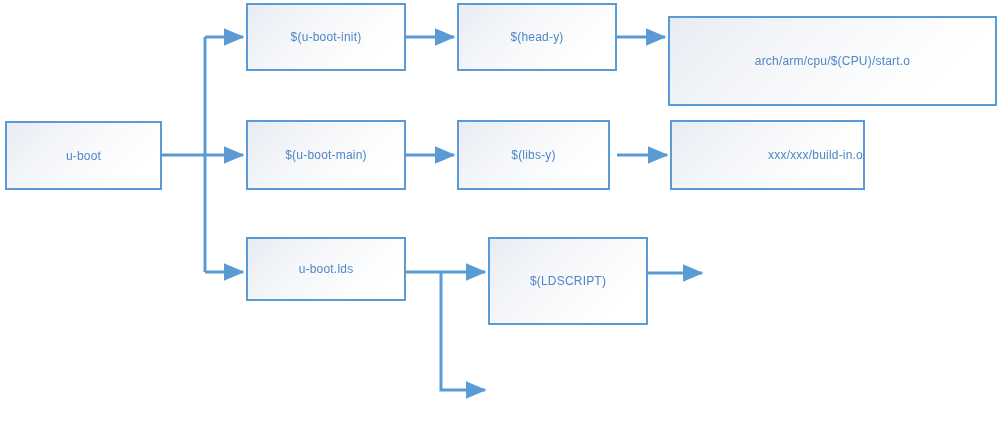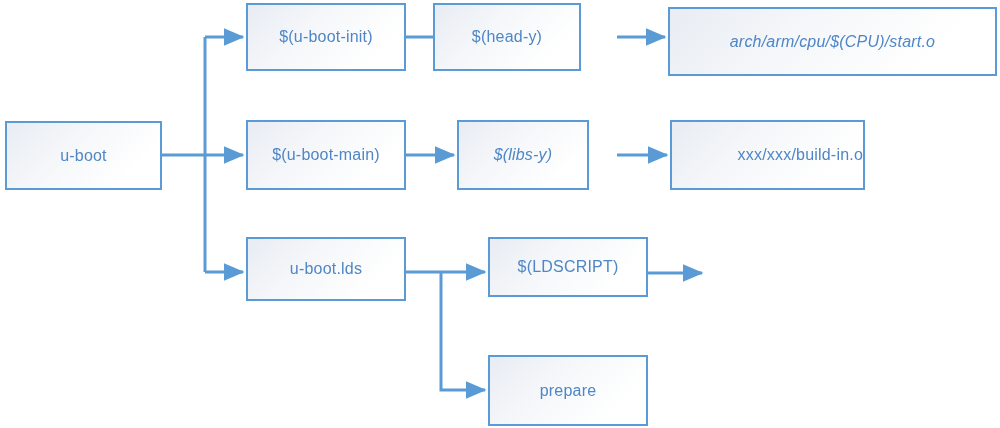--- a/index.html
+++ b/index.html
@@ -24,21 +24,21 @@
   }
   .node {
     position: absolute;
     box-sizing: border-box;
     border: 2px solid #5B9BD5;
     background: linear-gradient(135deg, #e8ecf3 0%, #f4f6f9 35%, #ffffff 80%);
     display: flex;
     align-items: center;
     justify-content: center;
     color: #4E86C6;
-    font-size: 16px;
+    font-size: 12px;
     letter-spacing: 0.2px;
     white-space: nowrap;
   }
 </style>
 </head>
 <body>
 
 <div class="canvas">
 
   <svg class="connectors" viewBox="0 0 1000 428" xmlns="http://www.w3.org/2000/svg">
@@ -69,46 +69,43 @@
   </svg>
 
   <div class="node" style="left:5px;   top:121px; width:157px; height:69px;">
     <span>u-boot</span>
   </div>
 
   <div class="node" style="left:246px; top:3px;   width:160px; height:68px;">
     <span>$(u-boot-init)</span>
   </div>
 
-  <div class="node" style="left:433px; top:3px;   width:148px; height:68px;">
+  <div class="node" style="left:457px; top:3px;   width:160px; height:68px;">
     <span>$(head-y)</span>
   </div>
 
-  <div class="node" style="left:668px; top:7px;   width:329px; height:69px;font-style:italic;">
+  <div class="node" style="left:668px; top:16px;   width:329px; height:90px;">
     <span>arch/arm/cpu/$(CPU)/start.o</span>
   </div>
 
   <div class="node" style="left:246px; top:120px; width:160px; height:70px;">
     <span>$(u-boot-main)</span>
   </div>
 
-  <div class="node" style="left:457px; top:120px; width:132px; height:70px;font-style:italic;">
+  <div class="node" style="left:457px; top:120px; width:153px; height:70px;">
     <span>$(libs-y)</span>
   </div>
 
   <div class="node" style="left:670px; top:120px; width:195px; height:70px;justify-content:flex-end;">
     <span>xxx/xxx/build-in.o</span>
   </div>
 
   <div class="node" style="left:246px; top:237px; width:160px; height:64px;">
     <span>u-boot.lds</span>
   </div>
 
-  <div class="node" style="left:488px; top:237px; width:160px; height:60px;">
+  <div class="node" style="left:488px; top:237px; width:160px; height:88px;">
     <span>$(LDSCRIPT)</span>
   </div>
 
 
-  <div class="node" style="left:488px; top:355px; width:160px; height:71px;">
-    <span>prepare</span>
-  </div>
 
 </div>
 
 </body></html>

